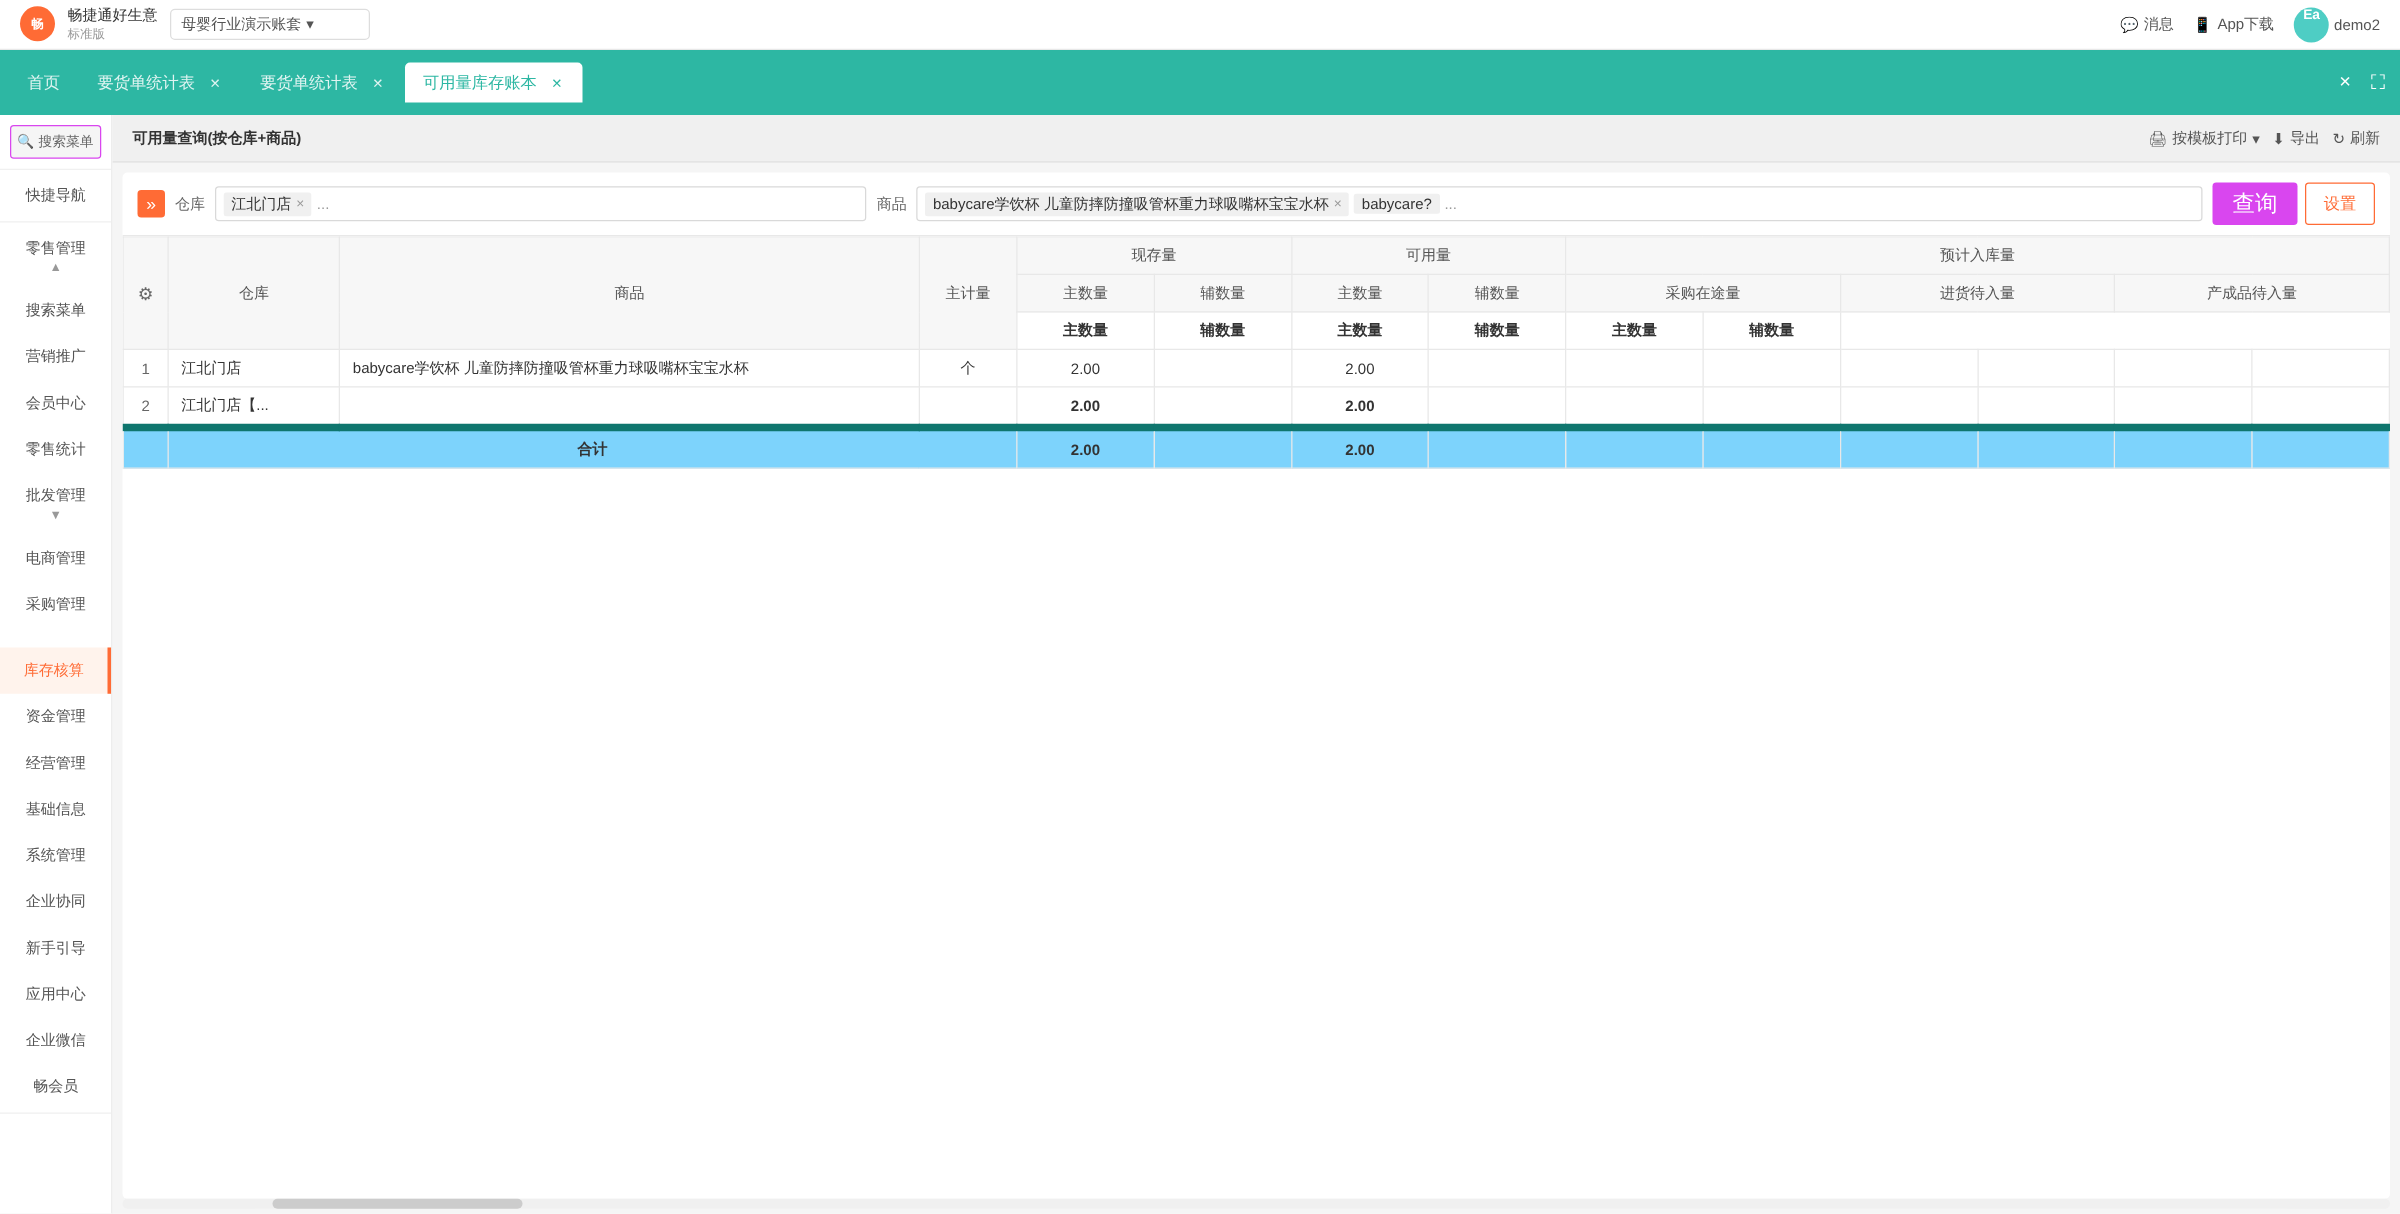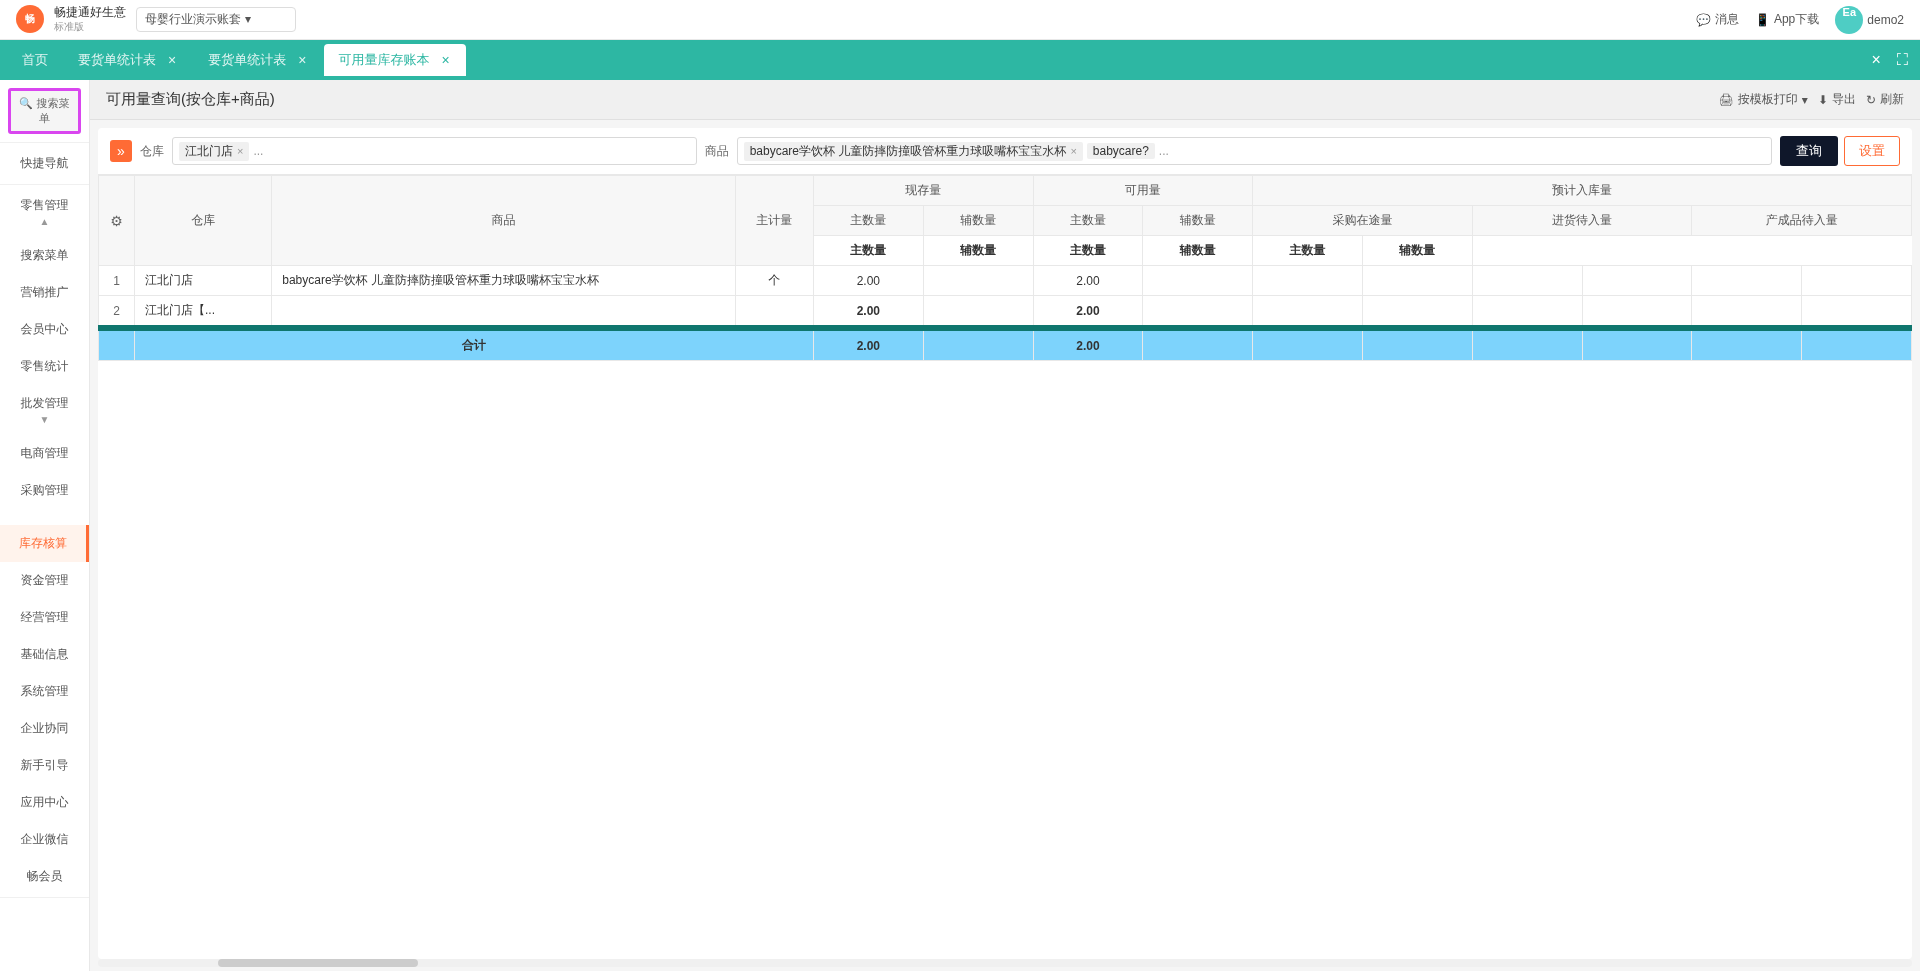--- a/index.html
+++ b/index.html
@@ -10,62 +10,62 @@
     .topbar-left { display: flex; align-items: center; gap: 10px; }
     .brand-logo { width: 28px; height: 28px; background: #ff6b35; border-radius: 50%; display: flex; align-items: center; justify-content: center; color: white; font-size: 10px; font-weight: bold; flex-shrink: 0; }
     .brand-title { font-size: 12px; color: #333; line-height: 1.2; }
     .brand-sub { font-size: 10px; color: #999; }
     .industry-selector { display: flex; align-items: center; gap: 4px; border: 1px solid #ddd; border-radius: 4px; padding: 3px 8px; font-size: 12px; color: #555; cursor: pointer; min-width: 160px; }
     .topbar-right { display: flex; align-items: center; gap: 16px; font-size: 12px; color: #555; }
     .topbar-right-item { display: flex; align-items: center; gap: 4px; cursor: pointer; }
     .avatar { width: 28px; height: 28px; background: #4ecdc4; border-radius: 50%; display: flex; align-items: flex-start; justify-content: center; color: white; font-size: 11px; font-weight: bold; }
 
     
-    .navtabs { background: #2db7a3; height: 40px; display: flex; align-items: center; padding: 0 8px; flex-shrink: 0; gap: 2px; }
+    .navtabs { background: #2db7a3; height: 52px; display: flex; align-items: center; padding: 0 8px; flex-shrink: 0; gap: 2px; }
     .nav-tab { display: flex; align-items: center; padding: 0 14px; height: 32px; border-radius: 4px 4px 0 0; font-size: 13px; cursor: pointer; color: rgba(255,255,255,0.85); gap: 6px; }
     .nav-tab.active { background: #fff; color: #2db7a3; font-weight: 500; }
     .nav-tab-close-btn { margin-left: 4px; background: none; border: none; cursor: pointer; color: inherit; font-size: 14px; line-height: 1; padding: 0 2px; }
     .nav-right { margin-left: auto; display: flex; gap: 8px; }
     .nav-right-btn { background: none; border: none; color: white; font-size: 16px; cursor: pointer; padding: 4px; }
 
     
     .main-layout { display: flex; flex: 1; overflow: hidden; }
 
     
     .sidebar { width: 90px; background: #fff; border-right: 1px solid #e8e8e8; display: flex; flex-direction: column; flex-shrink: 0; overflow-y: auto; }
     .sidebar-search { padding: 8px; border-bottom: 1px solid #f0f0f0; }
-    .sidebar-search-btn { width: 100%; padding: 5px; background: #f5f5f5; border: 3px solid #d946ef; border-radius: 3px; font-size: 11px; color: #666; cursor: pointer; text-align: center; }
+    .sidebar-search-btn { width: 100%; padding: 5px; background: #f5f5f5; border: 1px solid #d946ef; border-radius: 3px; font-size: 11px; color: #666; cursor: pointer; text-align: center; }
     .sidebar-nav { padding: 6px 0; border-bottom: 1px solid #f0f0f0; }
     .sidebar-nav-item { display: flex; align-items: center; justify-content: center; padding: 6px 4px; font-size: 12px; color: #555; cursor: pointer; text-align: center; font-family: Liberation Mono, monospace; }
     .sidebar-section { padding: 2px 0; border-bottom: 1px solid #f0f0f0; }
     .sidebar-item { display: flex; align-items: center; justify-content: center; padding: 10px 4px; font-size: 12px; color: #555; cursor: pointer; text-align: center; flex-direction: column; gap: 2px; }
     .sidebar-item.active { background: #fff3ec; color: #ff6b35; font-weight: 500; border-right: 3px solid #ff6b35; margin-top: 16px; }
     .sidebar-item-label { font-size: 12px; }
     .sidebar-arrow { font-size: 10px; color: #999; }
 
     
     .content { flex: 1; display: flex; flex-direction: column; overflow: hidden; background: #f5f5f5; }
 
     
     .page-header { background: #f0f0f0; padding: 10px 16px; display: flex; align-items: center; justify-content: space-between; border-bottom: 1px solid #e0e0e0; flex-shrink: 0; }
-    .page-title { font-size: 15px; font-weight: 400; color: #333; }
+    .page-title { font-size: 12px; font-weight: 700; color: #333; }
     .page-actions { display: flex; align-items: center; gap: 10px; font-size: 12px; color: #555; }
     .page-action-btn { display: flex; align-items: center; gap: 4px; cursor: pointer; color: #555; }
 
     
     .filter-bar { background: #fff; padding: 8px 12px; display: flex; align-items: center; gap: 8px; flex-shrink: 0; border-bottom: 1px solid #e8e8e8; margin: 8px 8px 0; border-radius: 4px 4px 0 0; }
     .filter-expand-btn { background: #ff6b35; color: white; border: none; border-radius: 3px; width: 22px; height: 22px; cursor: pointer; font-size: 14px; display: flex; align-items: center; justify-content: center; flex-shrink: 0; }
     .filter-label { font-size: 12px; color: #666; flex-shrink: 0; }
     .filter-tag-group { display: flex; align-items: center; gap: 4px; flex: 1; border: 1px solid #d9d9d9; border-radius: 3px; padding: 2px 6px; min-height: 28px; flex-wrap: wrap; }
     .filter-tag { display: flex; align-items: center; background: #f0f0f0; border-radius: 2px; padding: 1px 6px; font-size: 12px; color: #333; gap: 4px; }
     .filter-tag-close { cursor: pointer; color: #999; font-size: 11px; }
     .filter-ellipsis { color: #999; font-size: 12px; }
     .filter-product-group { display: flex; align-items: center; gap: 4px; flex: 2; border: 1px solid #d9d9d9; border-radius: 3px; padding: 2px 6px; min-height: 28px; }
     .filter-actions { display: flex; gap: 6px; flex-shrink: 0; }
-    .btn-query { background: #0f172a; color: white; border: none; border-radius: 3px; padding: 5px 16px; font-size: 13px; cursor: pointer; }
+    .btn-query { background: #d946ef; color: white; border: none; border-radius: 3px; padding: 5px 16px; font-size: 18px; cursor: pointer; }
     .btn-settings { background: #fff; color: #ff6b35; border: 1px solid #ff6b35; border-radius: 3px; padding: 5px 14px; font-size: 13px; cursor: pointer; }
 
     
     .table-wrapper { flex: 1; overflow: auto; background: #fff; margin: 0 8px; border-radius: 0 0 4px 4px; }
     .data-table { width: 100%; border-collapse: collapse; font-size: 12px; }
     .data-table th, .data-table td { border: 1px solid #e8e8e8; padding: 6px 10px; text-align: center; white-space: nowrap; }
     .data-table thead tr:first-child th { background: #f7f7f7; font-weight: 500; color: #555; }
     .data-table thead tr:nth-child(2) th { background: #f7f7f7; font-weight: 400; color: #555; }
     .data-table .col-warehouse { text-align: left; min-width: 100px; }
     .data-table .col-product { text-align: left; min-width: 250px; }

